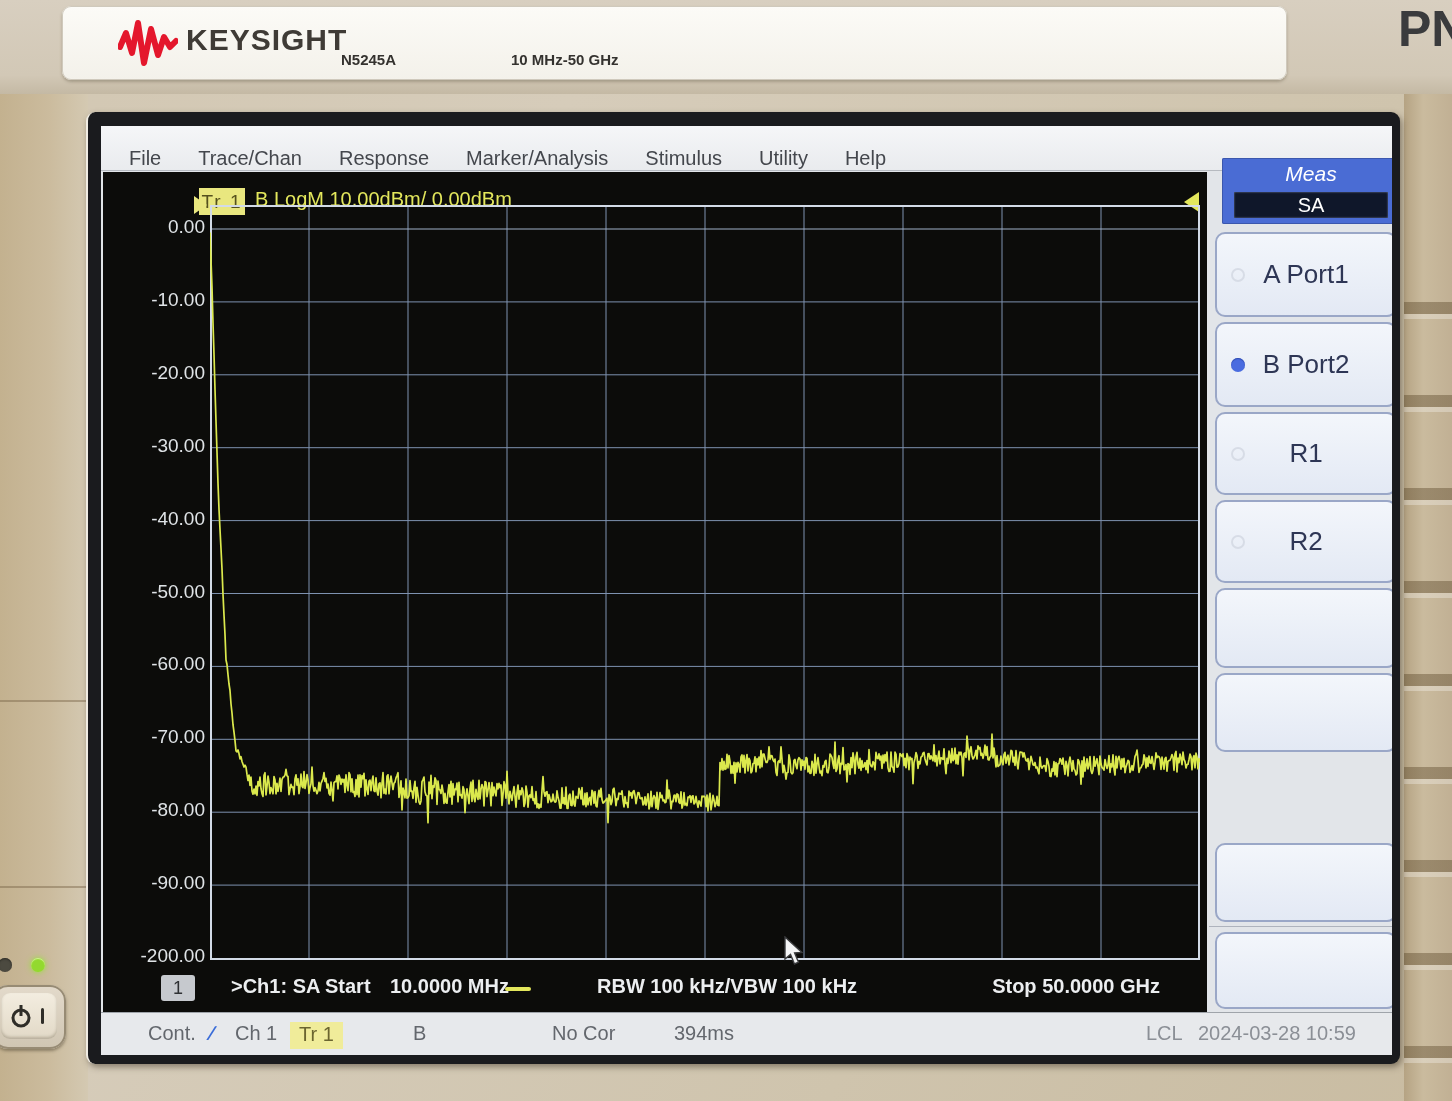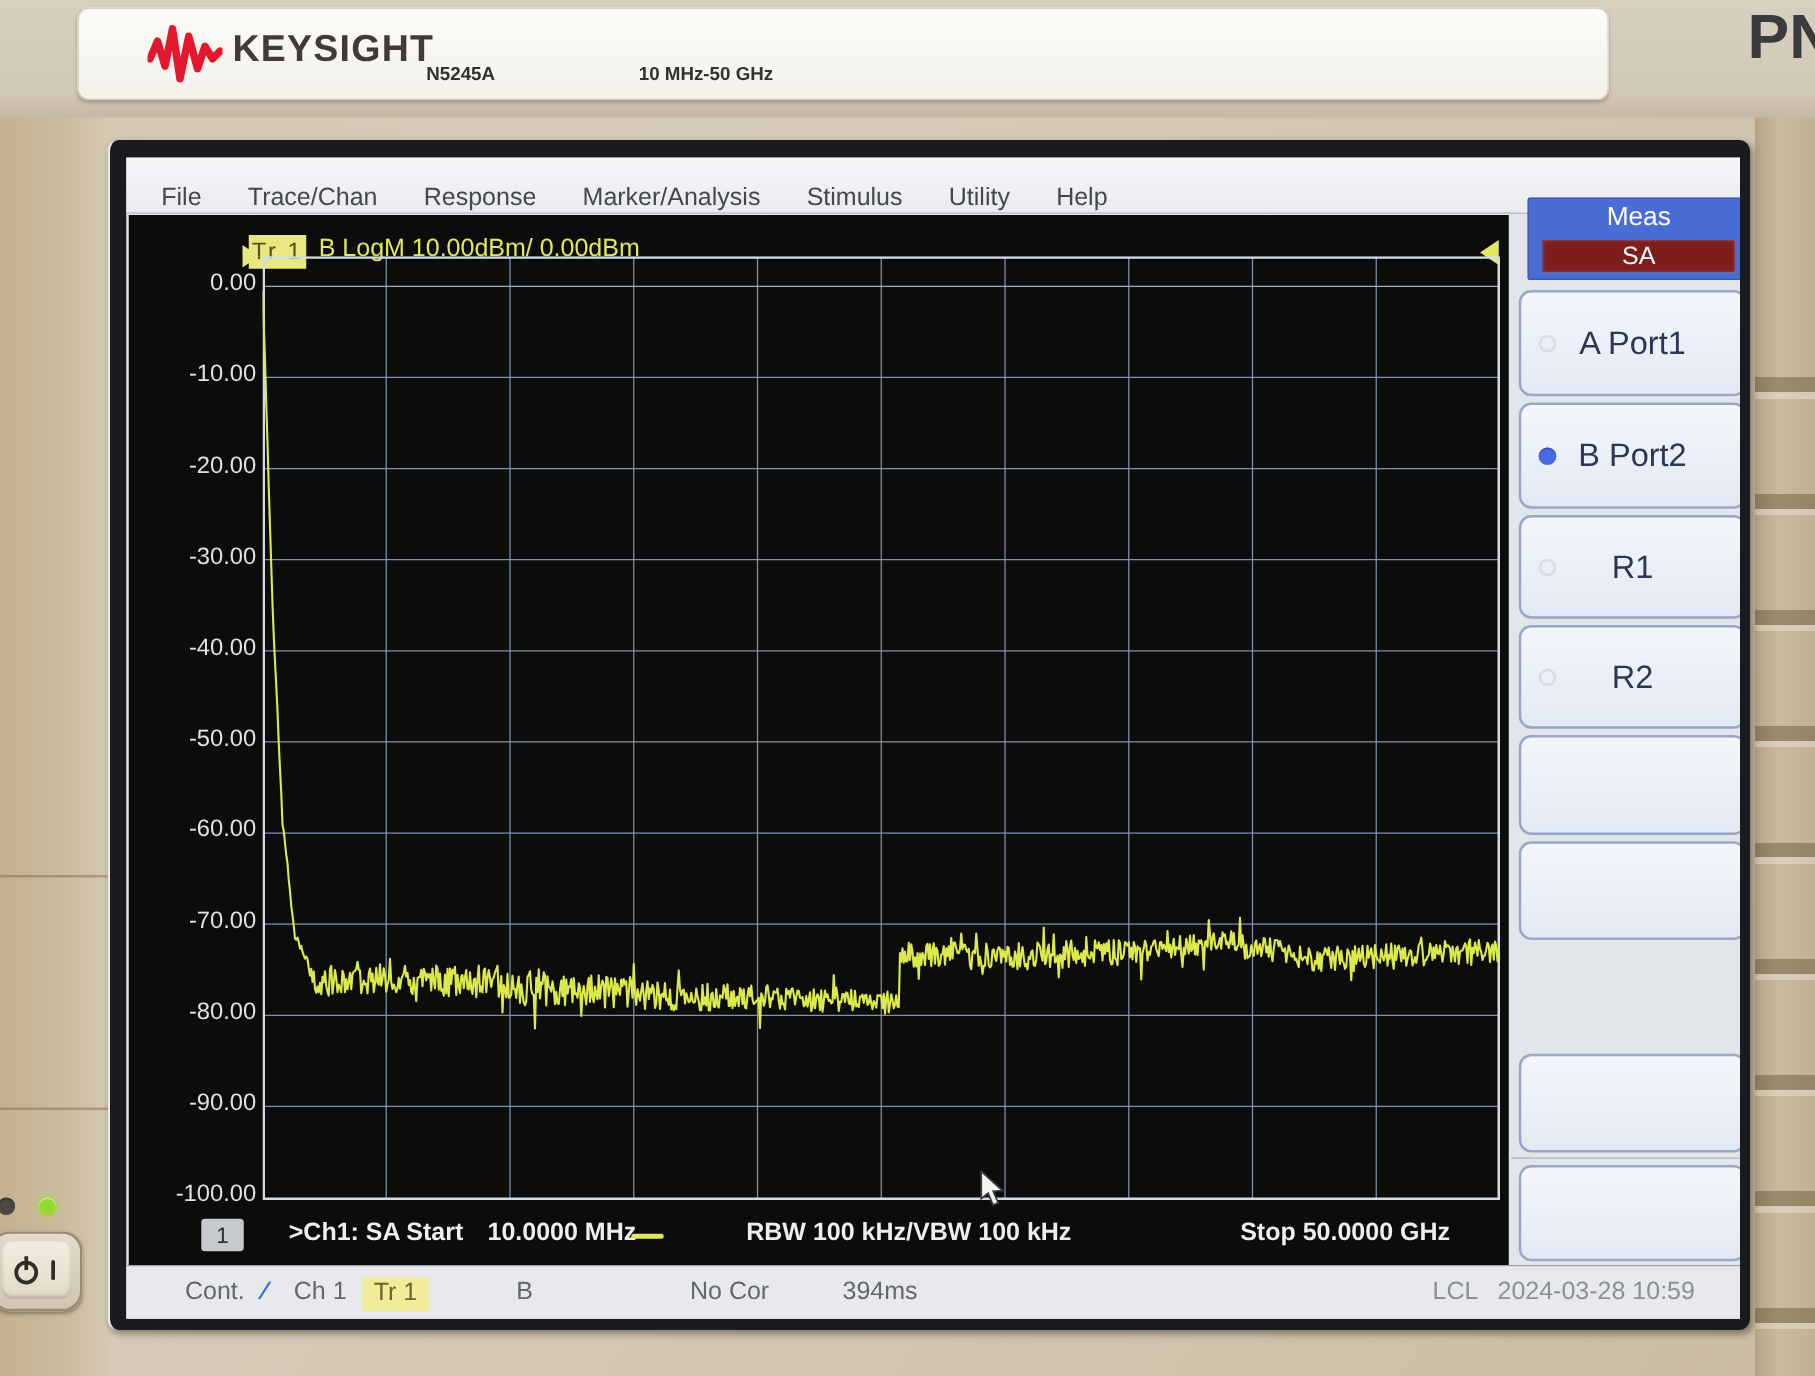--- a/index.html
+++ b/index.html
@@ -66,22 +66,22 @@
           font-size:19px;color:#dfe3e6;}
   .anno-badge{position:absolute;left:58px;top:803px;width:34px;height:26px;background:#c6c9ce;
               color:#2e3033;font-size:18px;border-radius:3px;display:flex;align-items:center;
               justify-content:center;}
   .anno{position:absolute;top:803px;font-size:20px;font-weight:600;color:#eceef0;}
   .anno-dash{position:absolute;left:402px;top:815px;width:26px;height:4px;background:#e3e75c;border-radius:2px;}
   
   .meas-header{position:absolute;left:1121px;top:32px;width:178px;height:66px;background:#4a6cd4;
                border-radius:2px;box-shadow:inset 0 0 0 1px #3b57ad;}
   .meas-title{position:absolute;left:0;top:4px;width:178px;text-align:center;
-              font-size:21px;color:#ffffff;}
-  .meas-sub-band{position:absolute;left:12px;top:34px;width:154px;height:26px;background:#7f1d1d;
+              font-size:21px;color:#ffffff;font-style:italic;}
+  .meas-sub-band{position:absolute;left:12px;top:34px;width:154px;height:26px;background:#0f172a;
                  box-shadow:inset 0 0 2px #7e8cb0;}
   .meas-sub{width:100%;text-align:center;font-size:20px;color:#ffffff;line-height:26px;}
   .softkey{position:absolute;left:1114px;width:182px;border:2px solid #9aa7c7;border-radius:10px;
            background:linear-gradient(180deg,#f3f6fb,#e3e9f4);box-sizing:border-box;
            display:flex;align-items:center;justify-content:center;
            font-size:26px;color:#2e3655;text-align:center;cursor:default;}
   .softkey .lbl{width:130px;line-height:1.55;}
   .softkey-mc{color:#4d55c0;}
   .radio{position:absolute;left:14px;top:50%;margin-top:-7px;width:14px;height:14px;border-radius:50%;}
   .r-empty{border:2px solid #d7dce6;box-sizing:border-box;}
@@ -181,21 +181,21 @@
       <div class="ylabel" style="top:44px;">0.00</div>
       <div class="ylabel" style="top:117px;">-10.00</div>
       <div class="ylabel" style="top:190px;">-20.00</div>
       <div class="ylabel" style="top:263px;">-30.00</div>
       <div class="ylabel" style="top:336px;">-40.00</div>
       <div class="ylabel" style="top:409px;">-50.00</div>
       <div class="ylabel" style="top:481px;">-60.00</div>
       <div class="ylabel" style="top:554px;">-70.00</div>
       <div class="ylabel" style="top:627px;">-80.00</div>
       <div class="ylabel" style="top:700px;">-90.00</div>
-      <div class="ylabel" style="top:773px;">-100.00</div>
+      <div class="ylabel" style="top:773px;">-200.00</div>
 
       <div class="anno-badge">1</div>
       <div class="anno" style="left:128px;">&gt;Ch1: SA</div>
       <div class="anno" style="left:222px;">Start</div>
       <div class="anno" style="left:287px;">10.0000 MHz</div>
       <div class="anno-dash"></div>
       <div class="anno" style="left:494px;">RBW  100 kHz/VBW  100 kHz</div>
       <div class="anno" style="right:47px;">Stop  50.0000 GHz</div>
     </div>
 

